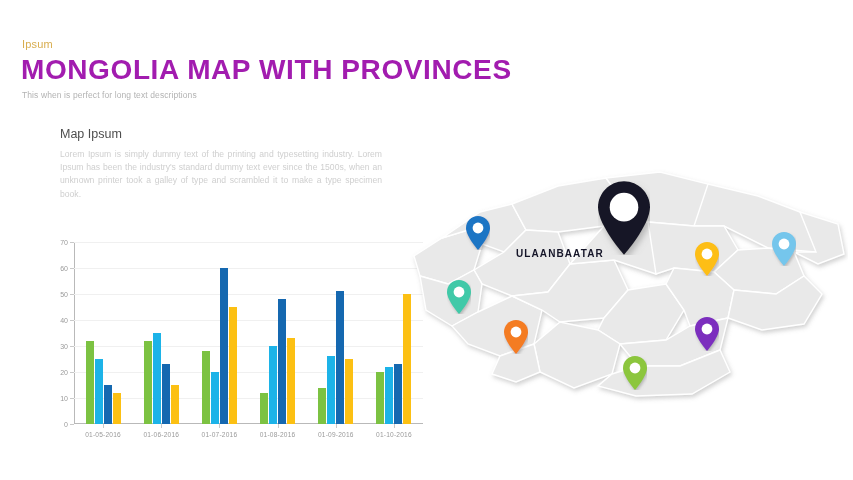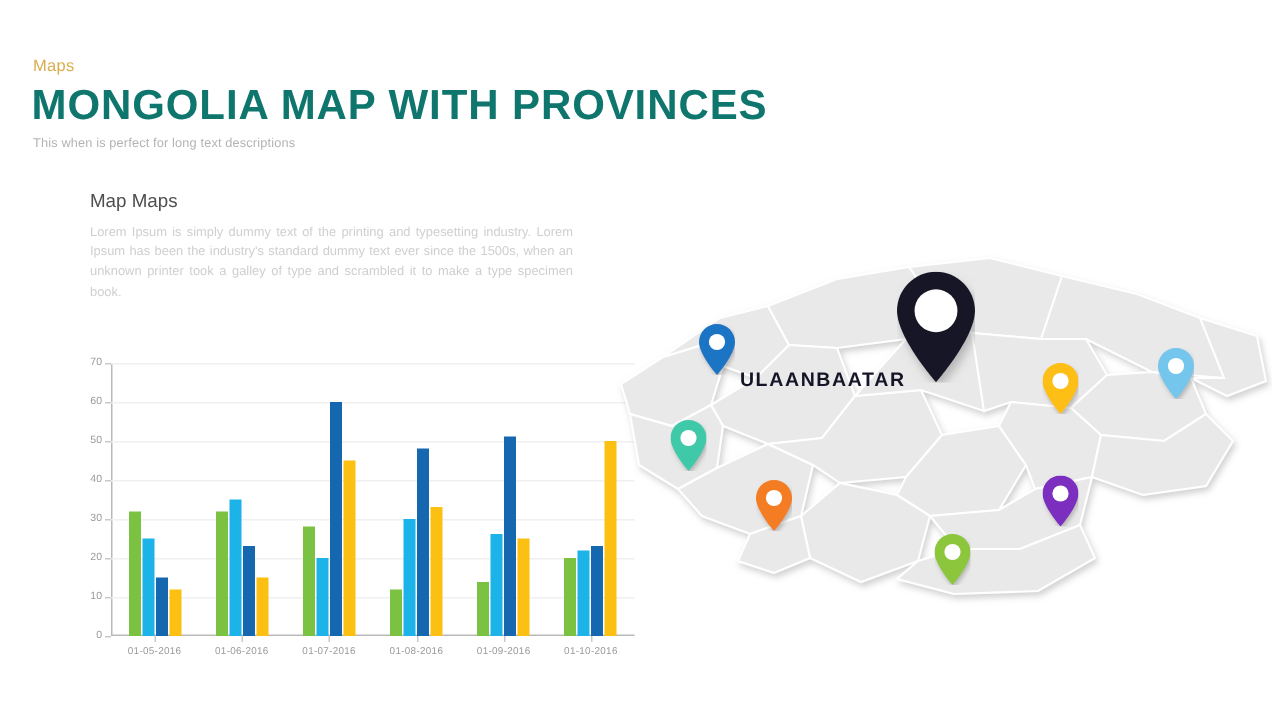--- a/index.html
+++ b/index.html
@@ -1,21 +1,21 @@
 <!DOCTYPE html>
 <html><head>
 <meta charset="utf-8">
 <style>
   html,body{margin:0;padding:0;background:#fff;}
   body{width:853px;height:480px;position:relative;overflow:hidden;
        font-family:"Liberation Sans","DejaVu Sans",sans-serif;}
 
   
   #eyebrow{position:absolute;left:22px;top:38px;font-size:11px;color:#d8ad4e;letter-spacing:.2px;}
-  #page-title{position:absolute;left:21px;top:54px;font-size:28px;font-weight:bold;color:#0f766e;
+  #page-title{position:absolute;left:21px;top:54px;font-size:28px;font-weight:bold;color:#a21caf;
               letter-spacing:.6px;white-space:nowrap;text-align:right;}
   #subtitle{position:absolute;left:22px;top:90px;font-size:8.5px;color:#b3b3b3;letter-spacing:.1px;}
 
   
   #map-view-heading{position:absolute;left:60px;top:127px;font-size:12.5px;color:#4e4e4e;}
   #map-view-body{position:absolute;left:60px;top:148px;width:322px;font-size:8.6px;line-height:13.2px;
                  color:#cfcfcf;text-align:justify;}
 
   
   #chart{position:absolute;left:40px;top:238px;width:385px;height:212px;}
@@ -30,31 +30,31 @@
   .group{flex:1;position:relative;display:flex;align-items:flex-end;justify-content:center;gap:1px;}
   .bar{width:8px;}
   .xtick-mark{position:absolute;bottom:-4px;left:50%;width:1px;height:4px;background:#c9c9c9;}
   .xlabel{position:absolute;top:100%;margin-top:7px;left:50%;transform:translateX(-50%);
           font-size:6.6px;color:#9a9a9a;white-space:nowrap;letter-spacing:.2px;}
 
   
   #map{position:absolute;left:408px;top:160px;width:440px;height:250px;}
   #map svg{position:absolute;left:0;top:0;width:100%;height:100%;}
   .pin{position:absolute;transform:translate(-50%,-100%);}
-  .pin-label{position:absolute;font-size:13px;font-weight:bold;color:#151528;letter-spacing:1.1px;
+  .pin-label{position:absolute;font-size:10px;font-weight:bold;color:#151528;letter-spacing:1.1px;
              white-space:nowrap;transform:translate(-100%,-50%);}
 </style>
 </head>
 <body>
 
-<div id="eyebrow">Maps</div>
+<div id="eyebrow">Ipsum</div>
 <div id="page-title">MONGOLIA MAP WITH PROVINCES</div>
 <div id="subtitle">This when is perfect for long text descriptions</div>
 
-<div id="map-view-heading">Map Maps</div>
+<div id="map-view-heading">Map Ipsum</div>
 <div id="map-view-body">Lorem Ipsum is simply dummy text of the printing and typesetting industry. Lorem Ipsum has been the industry's standard dummy text ever since the 1500s, when an unknown printer took a galley of type and scrambled it to make a type specimen book.</div>
 
 <div id="chart">
   <div class="plot">
     <div class="axis-y"></div>
     <div class="axis-x"></div>
     <div id="grid-layer">
         <div class="gridline" style="top: 100%; background: transparent;"></div>
         <div class="ytick" style="top: 100%;">0</div>
         <div class="ytick-mark" style="top: 100%;"></div>

